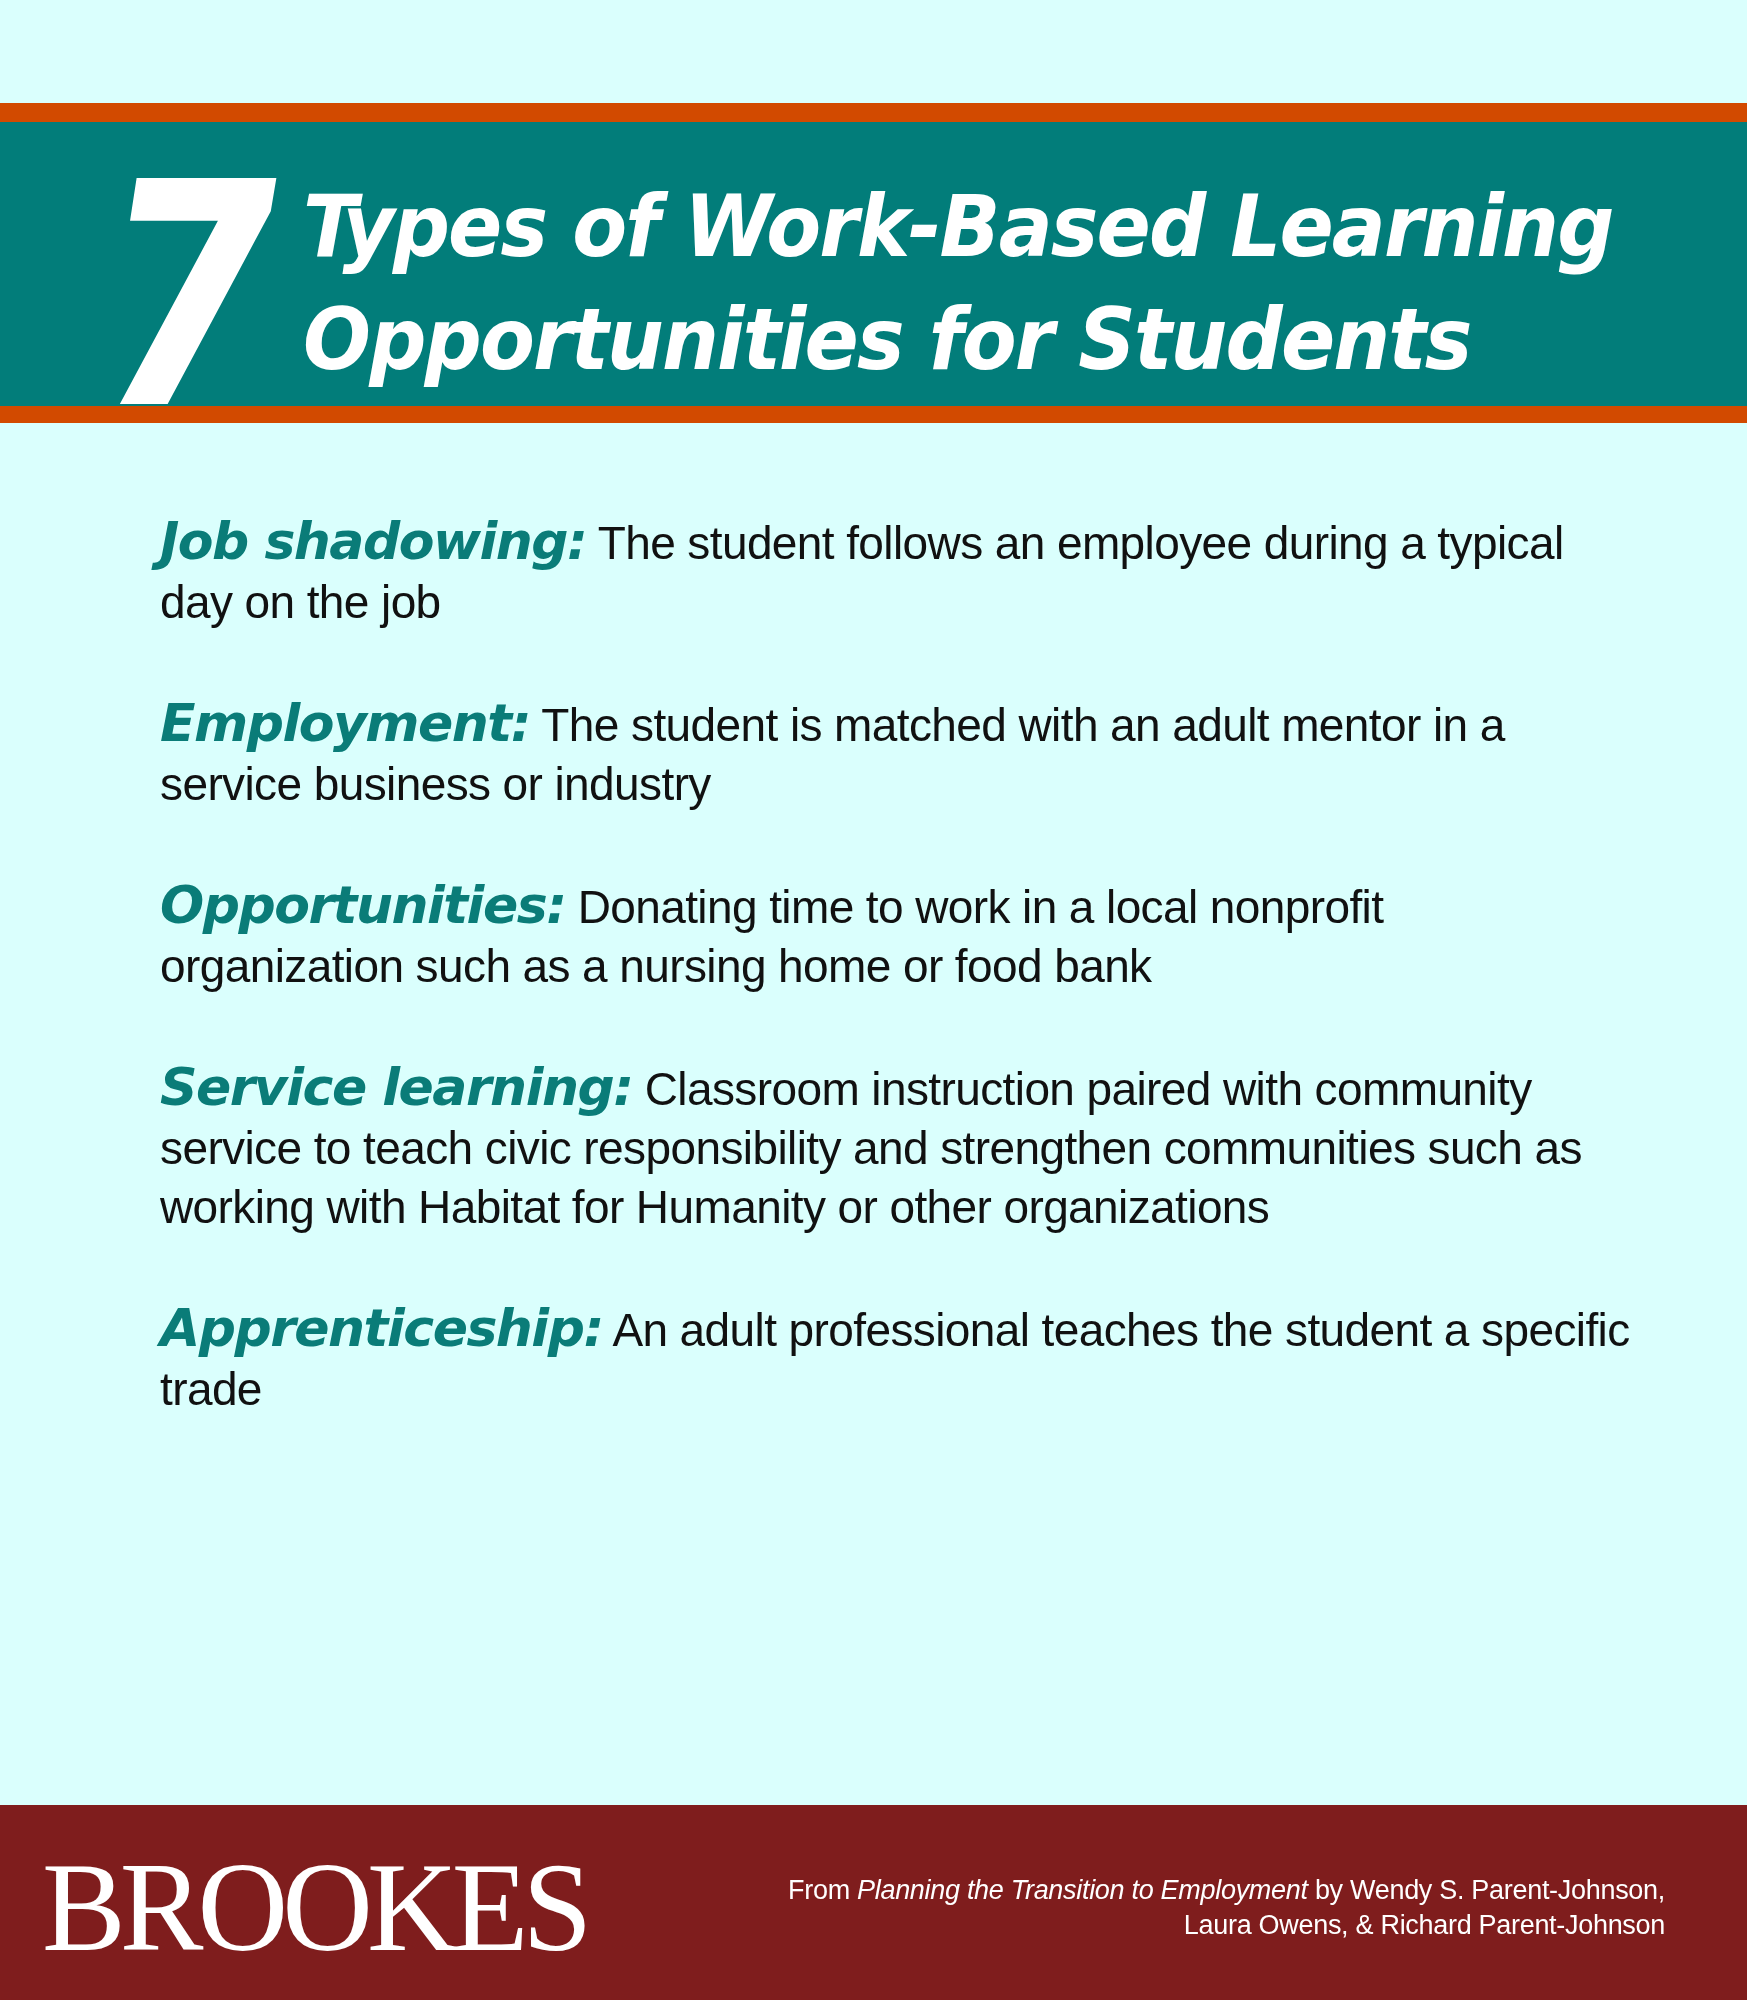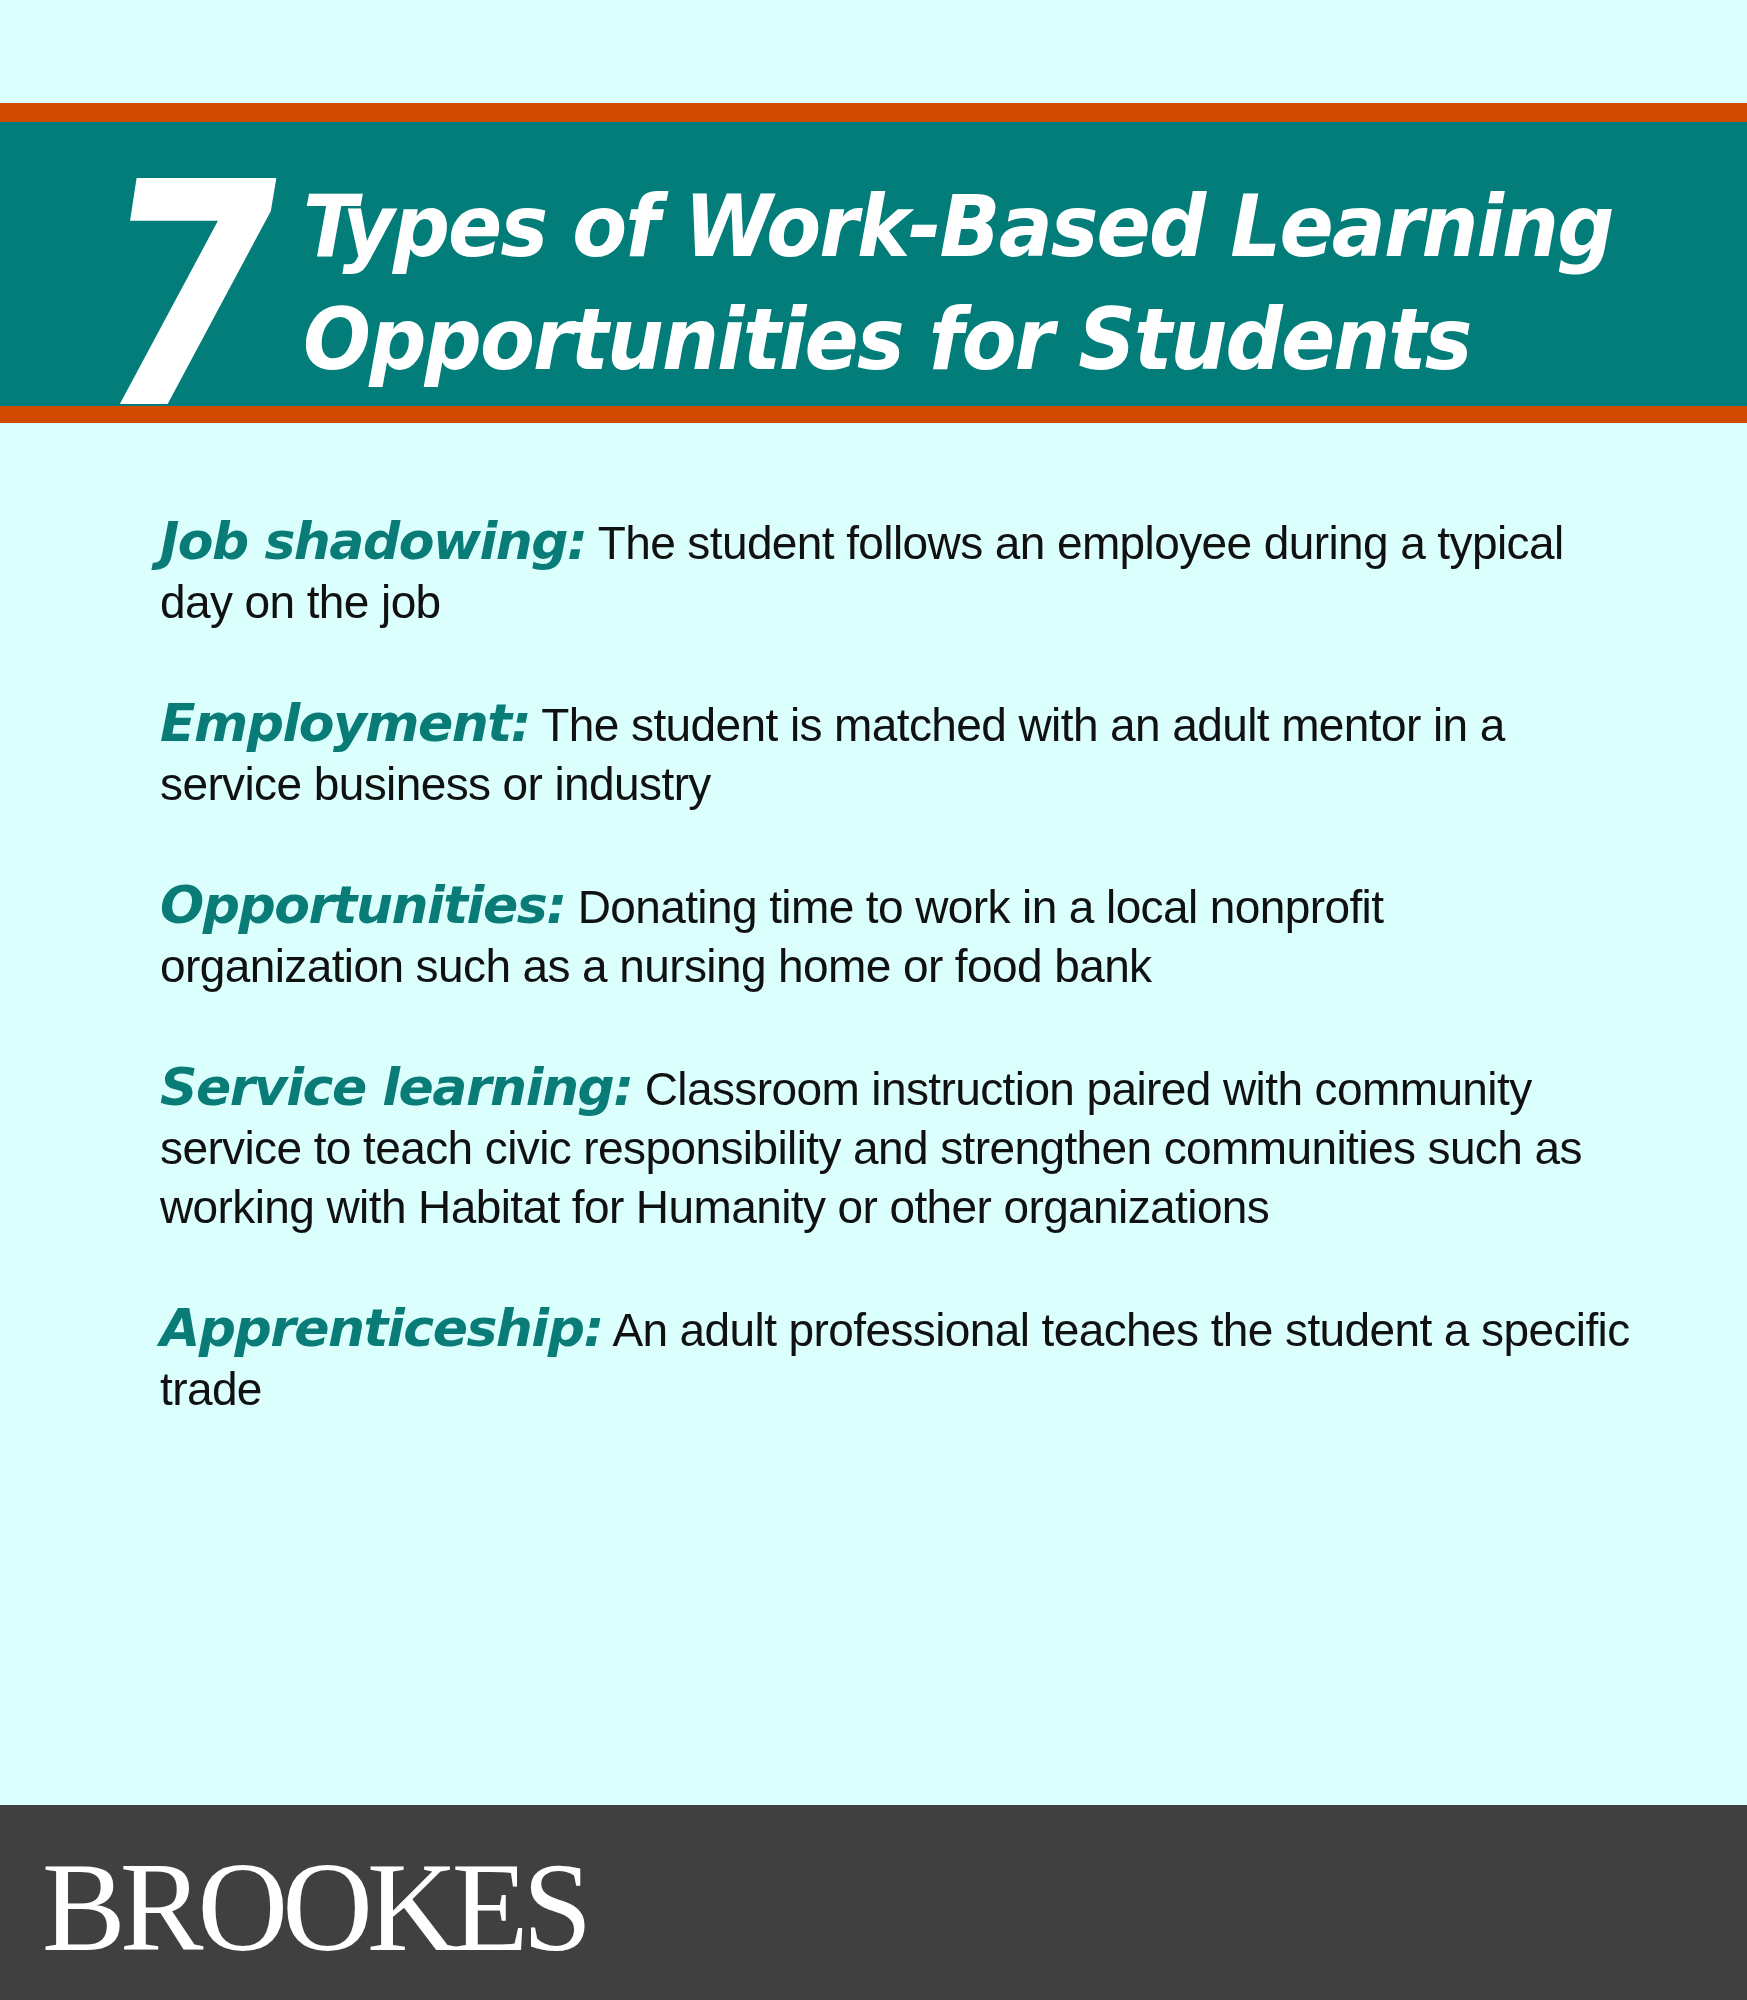--- a/index.html
+++ b/index.html
@@ -44,21 +44,21 @@
       color: #0A7C78;
       font-family: "DejaVu Sans", sans-serif;
       font-weight: bold; font-style: italic;
       font-size: 52px;
       letter-spacing: -1.5px;
     }
     .item .desc { }
 
     .footer {
       position: absolute; left: 0; top: 1805px; width: 1747px; height: 195px;
-      background: #404040;
+      background: #7f1d1d;
     }
     .logo {
       position: absolute; left: 42px; top: 38px;
       font-family: "Liberation Serif", serif;
       font-size: 128px; line-height: 1; color: #FFFFFF;
       letter-spacing: -6px;
       transform: scaleX(0.98); transform-origin: left top;
     }
     .credits {
       position: absolute; right: 82px; top: 68px;
@@ -100,13 +100,21 @@
     <span class="desc">Classroom instruction paired with community service to teach civic responsibility and strengthen communities such as working with Habitat for Humanity or other organizations</span>
   </div>
   <div class="item">
     <span class="term">Apprenticeship:</span>
     <span class="desc">An adult professional teaches the student a specific trade</span>
   </div>
 </div>
 
 <div class="footer">
   <div class="logo">BROOKES</div>
+  <div class="credits">
+    <div>
+      <span>From</span>
+      <em>Planning the Transition to Employment</em>
+      <span>by Wendy S. Parent-Johnson,</span>
+    </div>
+    <div>Laura Owens, &amp; Richard Parent-Johnson</div>
+  </div>
 </div>
 
 </body></html>

